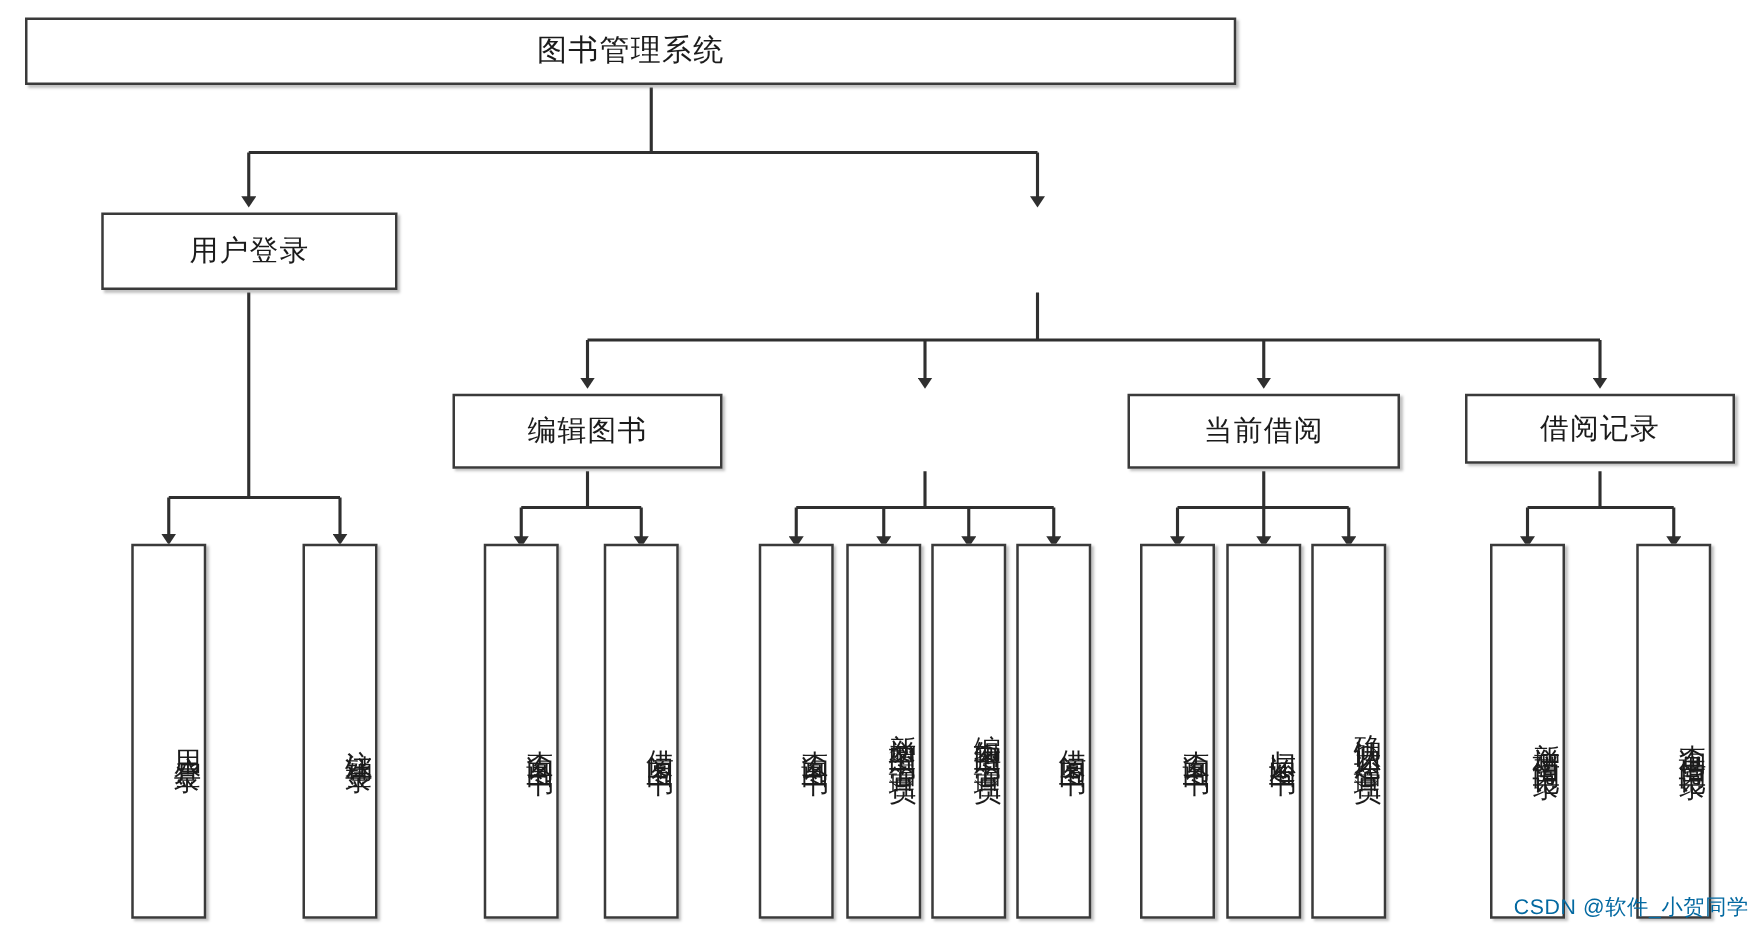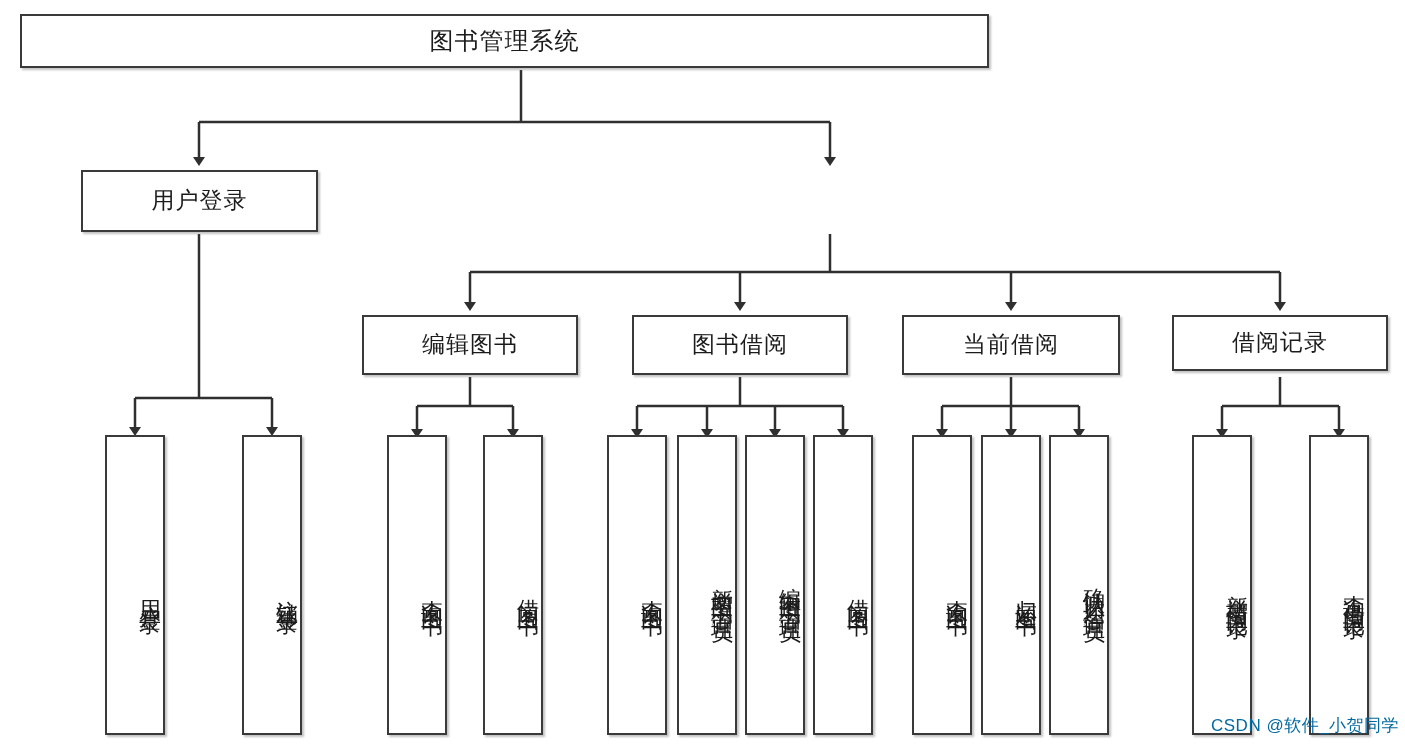--- a/index.html
+++ b/index.html
@@ -128,23 +128,20 @@
     <span>图书管理系统</span>
   </div>
 
   <div class="node horiz" style="left:81px; top:170px; width:237px; height:62px;">
     <span>用户登录</span>
   </div>
 
   <div class="node horiz" style="left:362px; top:315px; width:216px; height:60px;">
     <span>编辑图书</span>
   </div>
-  <div class="node horiz" style="left:632px; top:315px; width:216px; height:60px;">
-    <span>图书借阅</span>
-  </div>
   <div class="node horiz" style="left:902px; top:315px; width:218px; height:60px;">
     <span>当前借阅</span>
   </div>
   <div class="node horiz" style="left:1172px; top:315px; width:216px; height:56px;">
     <span>借阅记录</span>
   </div>
 
   <div class="node vert" style="left:105px; top:435px; width:60px; height:300px;">
     <span>用户登录</span>
   </div>

